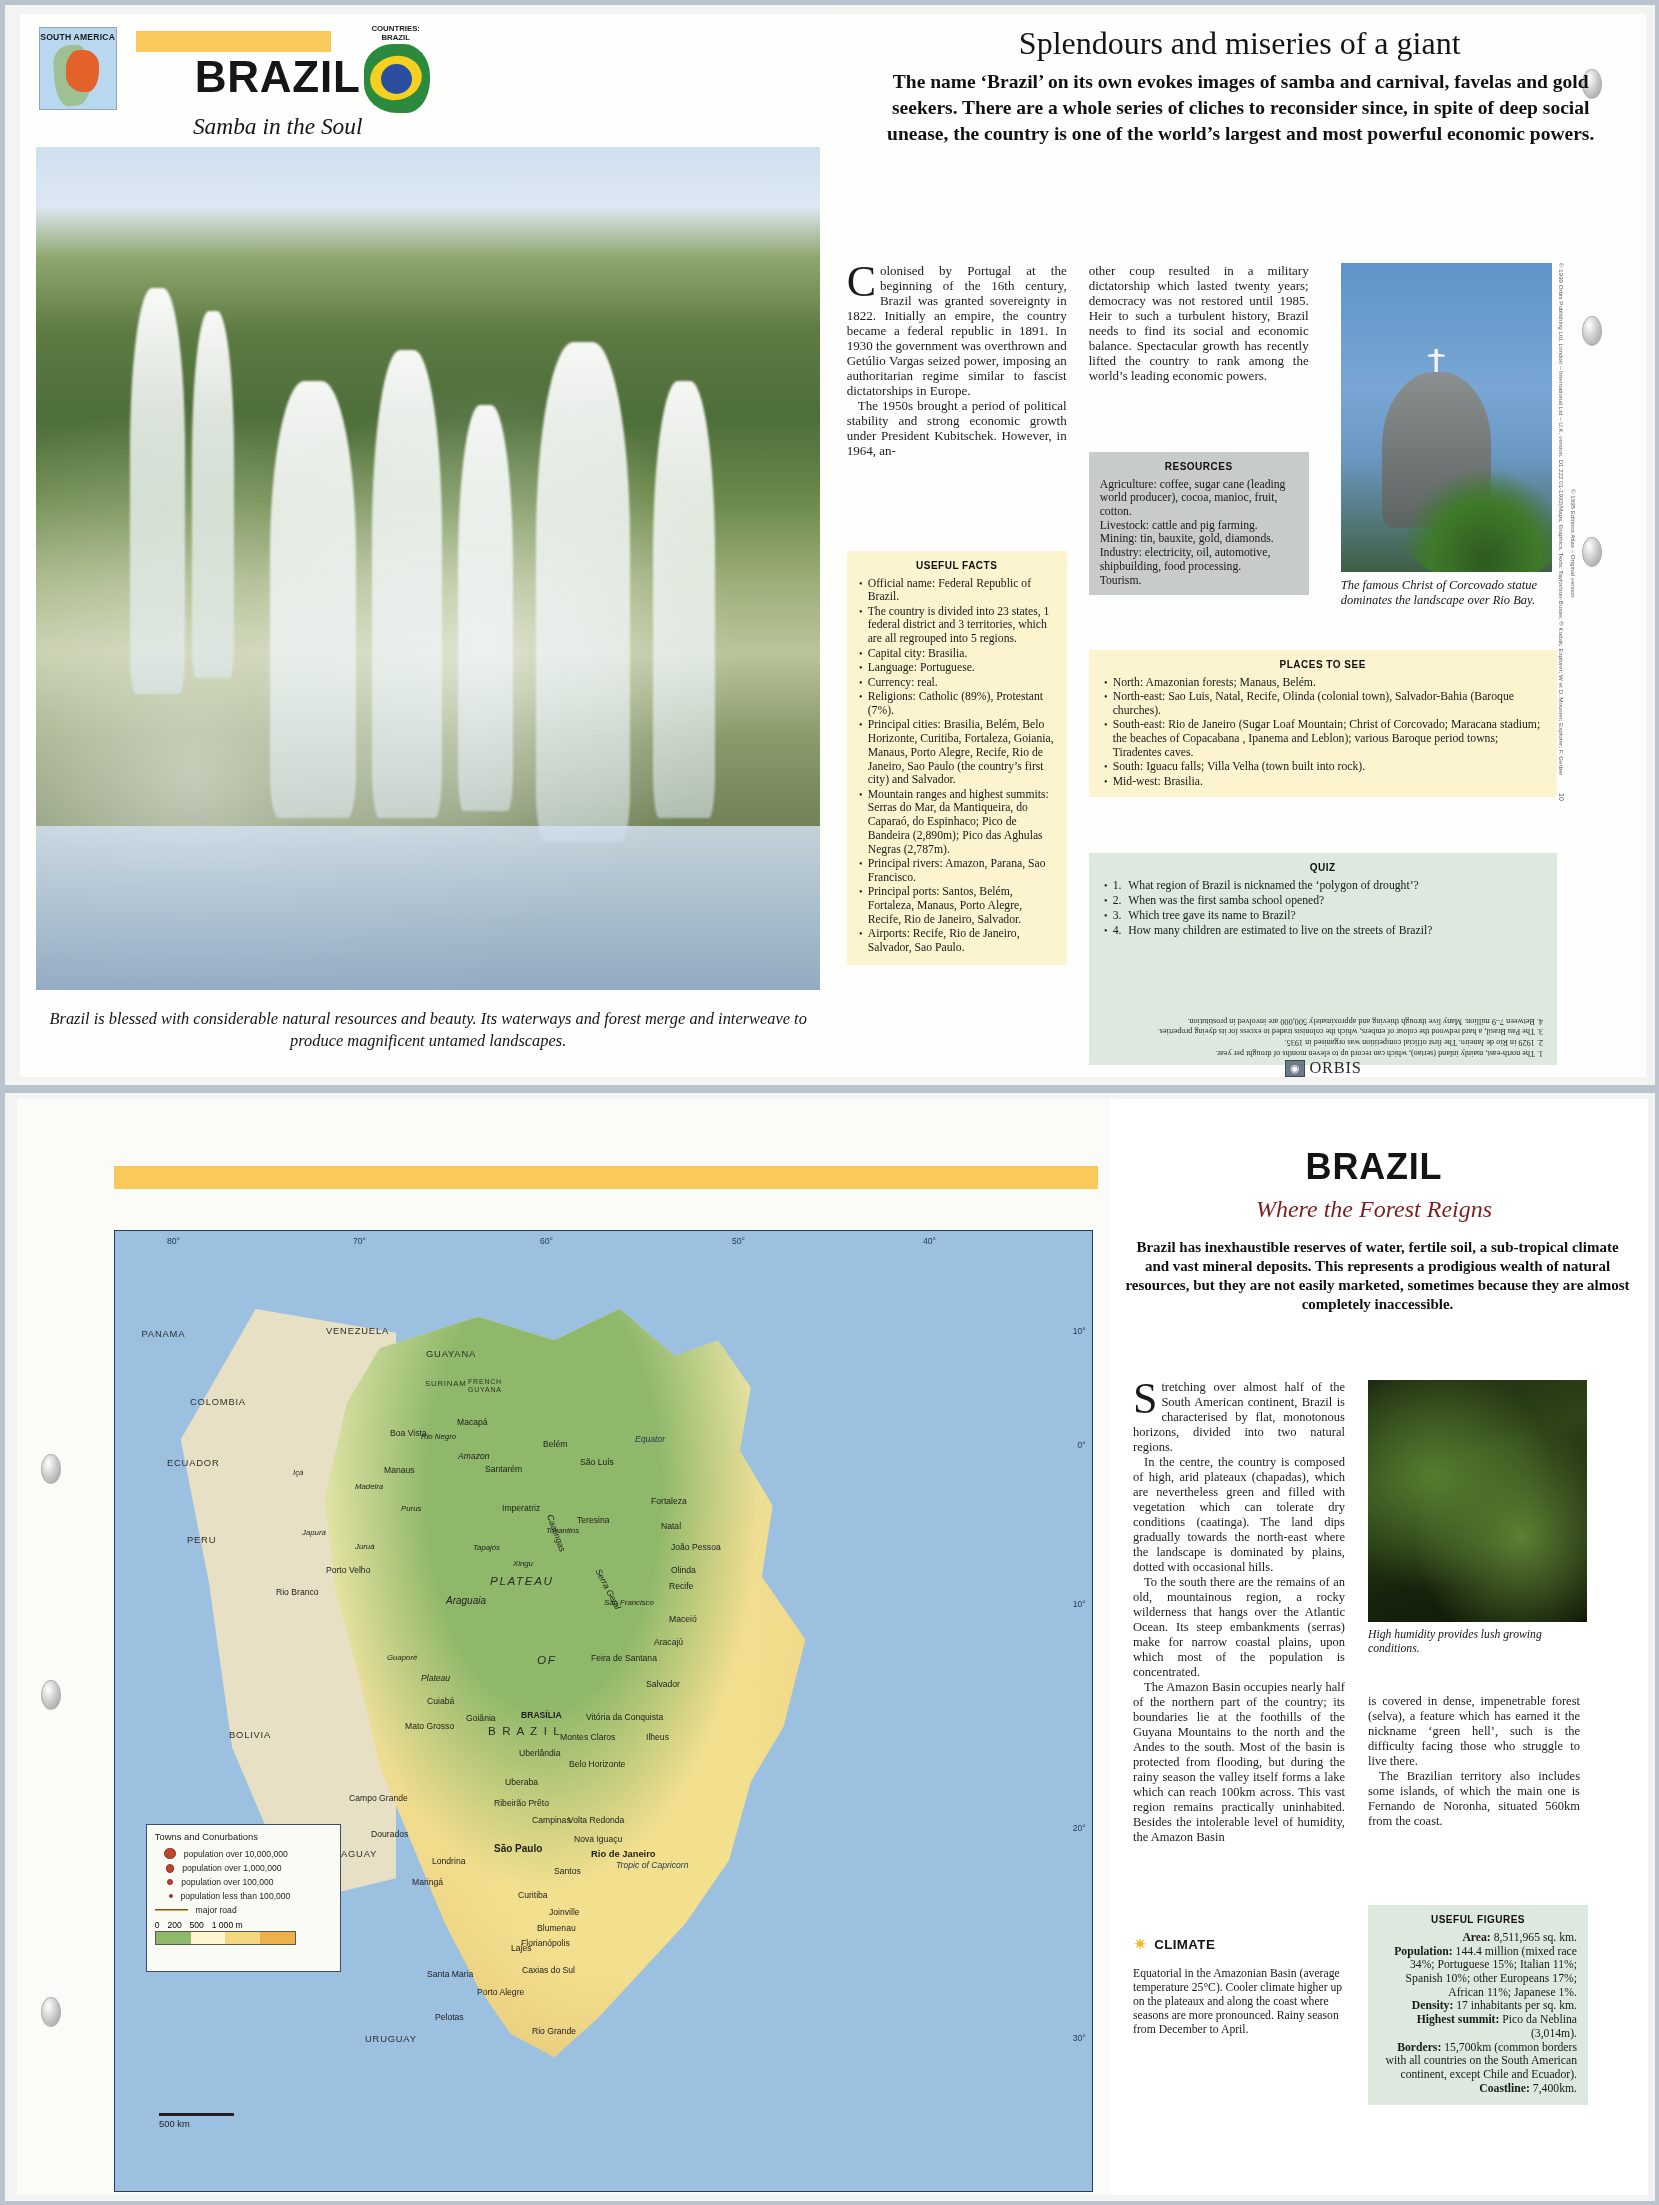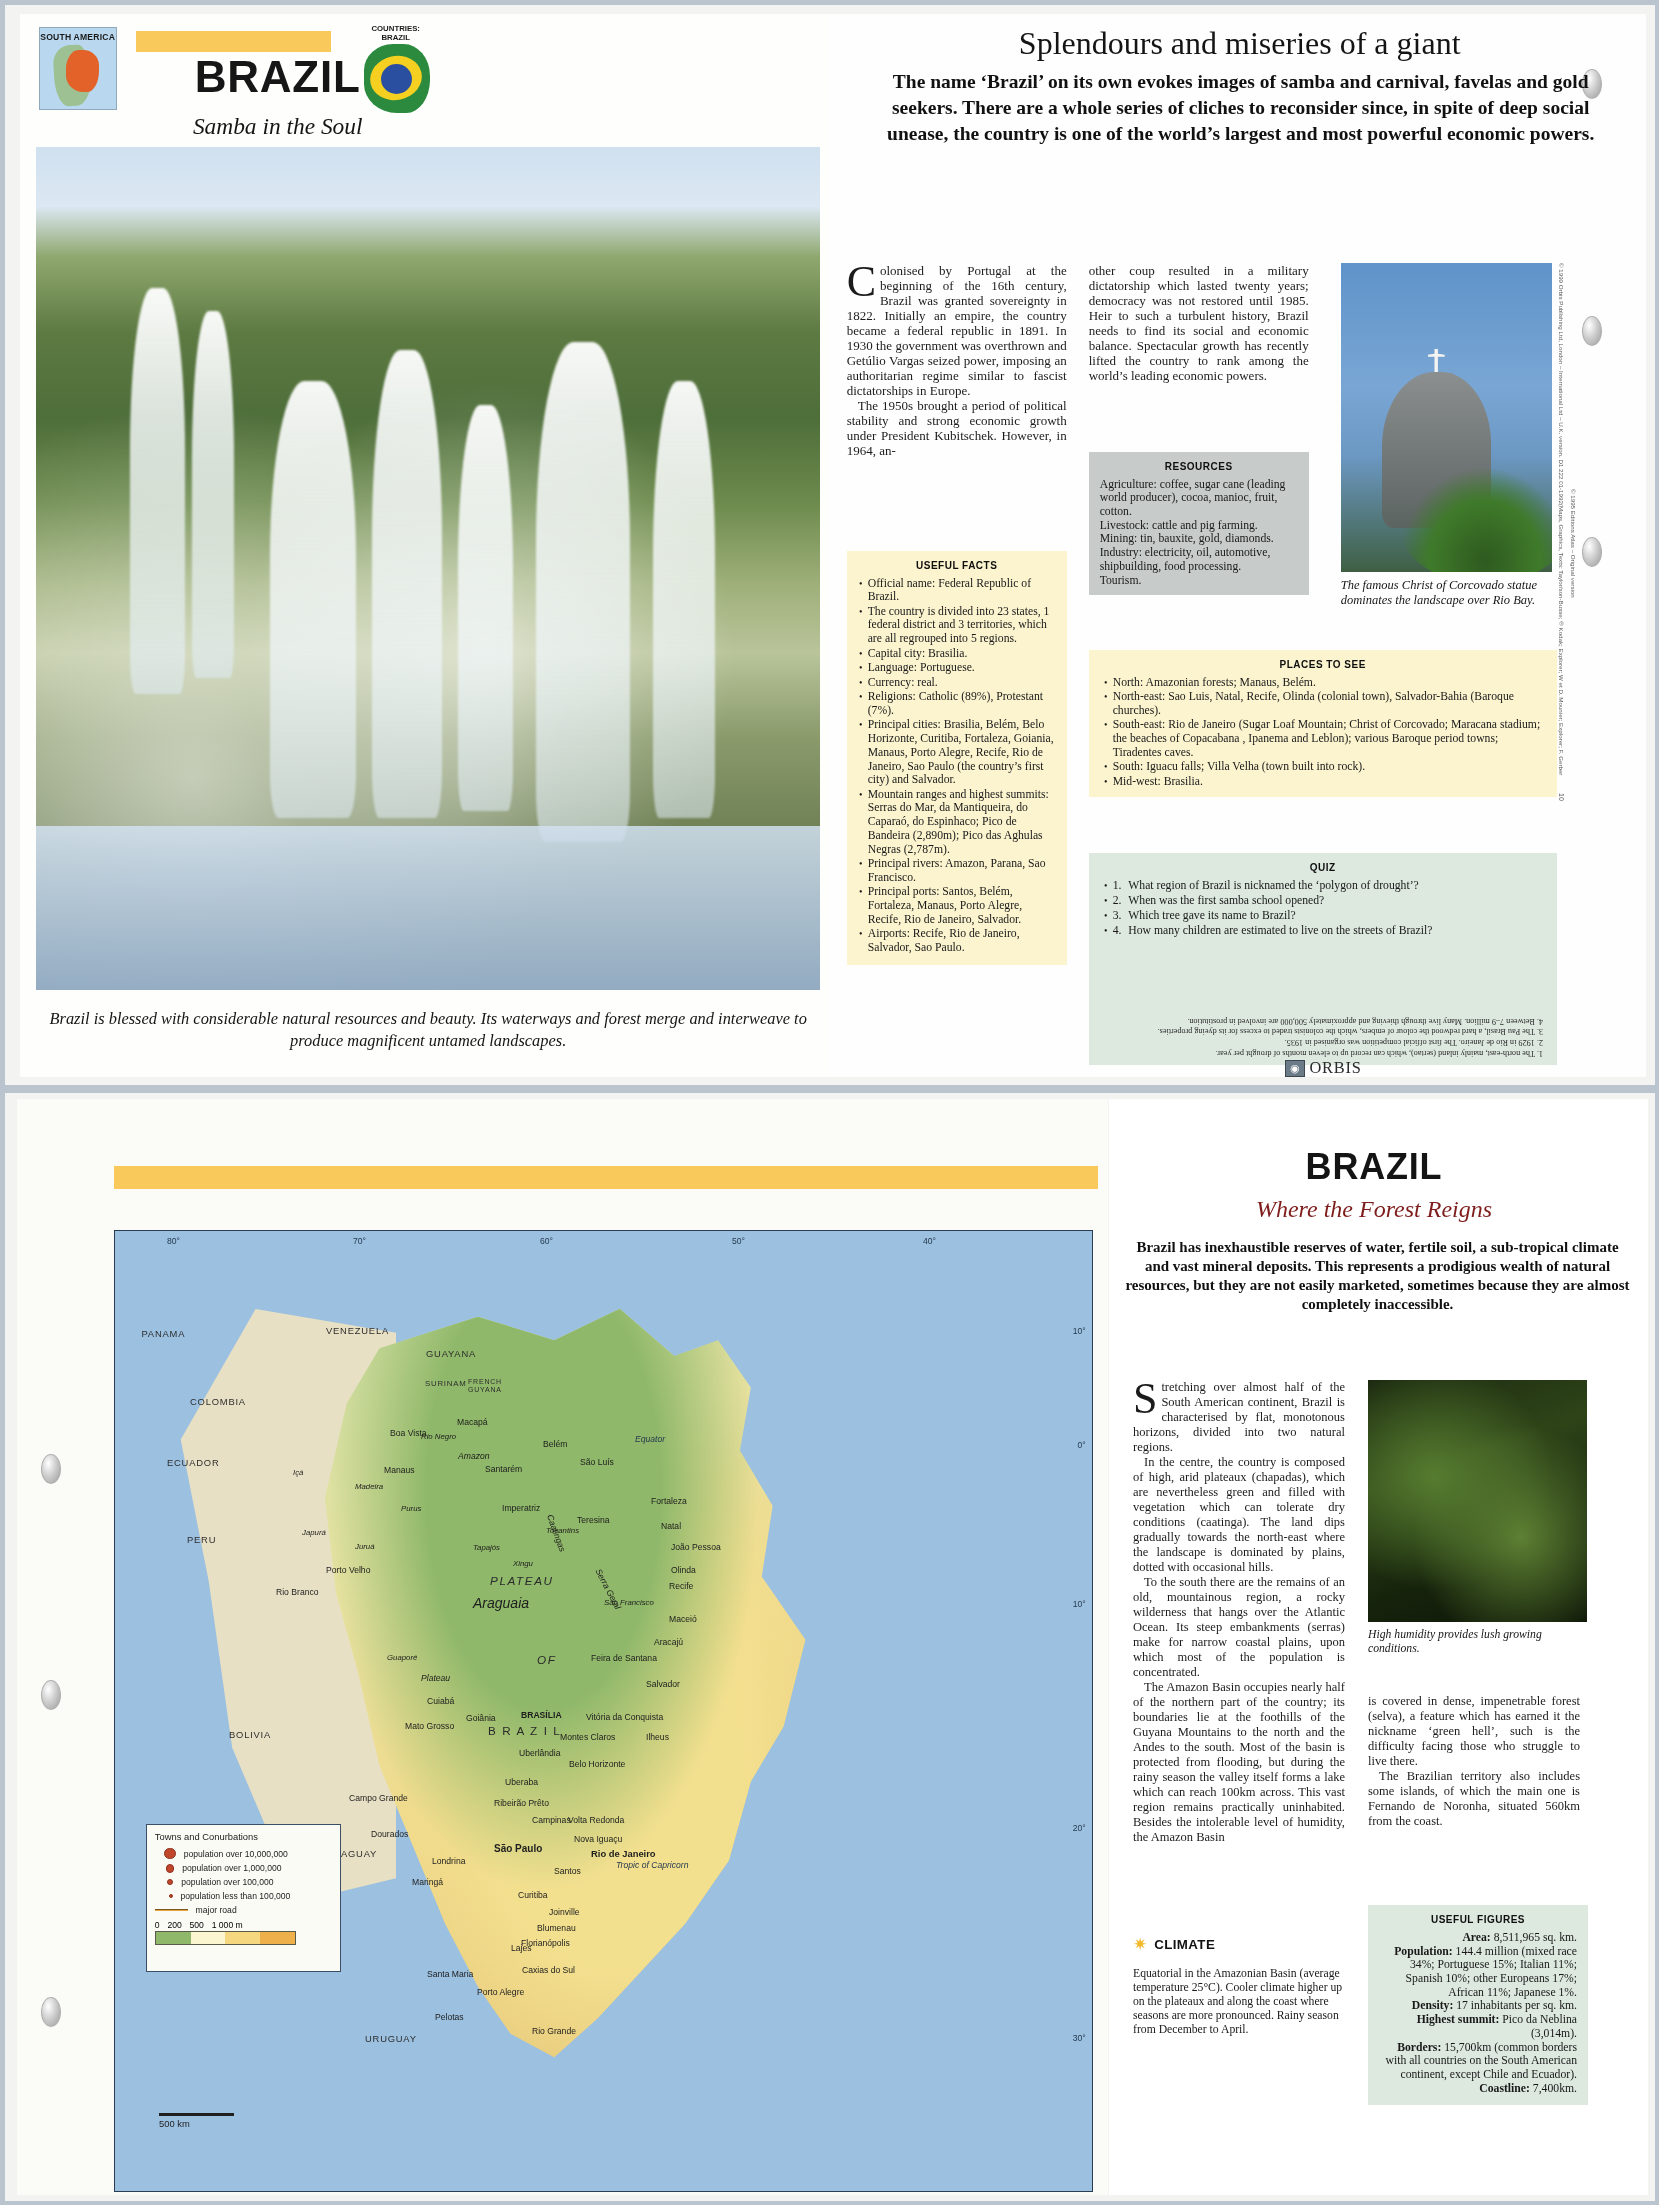--- a/index.html
+++ b/index.html
@@ -603,21 +603,21 @@
   <div class="map-city" style="left:306px; top:201px; font-style:italic; font-size:7.8px;">Rio Negro</div>
   <div class="map-city" style="left:343px; top:220px; font-style:italic; font-size:8.6px;">Amazon</div>
   <div class="map-city" style="left:240px; top:251px; font-style:italic; font-size:7.8px;">Madeira</div>
   <div class="map-city" style="left:286px; top:273px; font-style:italic; font-size:7.8px;">Purus</div>
   <div class="map-city" style="left:240px; top:311px; font-style:italic; font-size:7.8px;">Juruá</div>
   <div class="map-city" style="left:187px; top:297px; font-style:italic; font-size:7.8px;">Japurá</div>
   <div class="map-city" style="left:178px; top:237px; font-style:italic; font-size:7.8px;">Içá</div>
   <div class="map-city" style="left:358px; top:312px; font-style:italic; font-size:7.8px;">Tapajós</div>
   <div class="map-city" style="left:398px; top:328px; font-style:italic; font-size:7.8px;">Xingu</div>
   <div class="map-city" style="left:431px; top:295px; font-style:italic; font-size:7.8px;">Tocantins</div>
-  <div class="map-city" style="left:331px; top:364px; font-style:italic; font-size:14px;margin-left:27px;">Araguaia</div>
+  <div class="map-city" style="left:331px; top:364px; font-style:italic; font-size:10px;">Araguaia</div>
   <div class="map-city" style="left:489px; top:367px; font-style:italic; font-size:7.8px;">São Francisco</div>
   <div class="map-city" style="left:272px; top:422px; font-style:italic; font-size:7.8px;">Guaporé</div>
   <div class="map-city" style="left:471px; top:353px; font-style:italic; font-size:8.6px; transform:rotate(62deg);">Serra Geral</div>
   <div class="map-city" style="left:422px; top:297px; font-style:italic; font-size:8.6px; transform:rotate(70deg);">Caatingas</div>
 
   <div class="legend">
     <div class="legend-title">Towns and Conurbations</div>
     <div class="legend-row">
       <span class="dot" style="width:11.7px;height:11.7px;margin-left:9.4px;"></span>
       <span class="lbl">population over 10,000,000</span>

